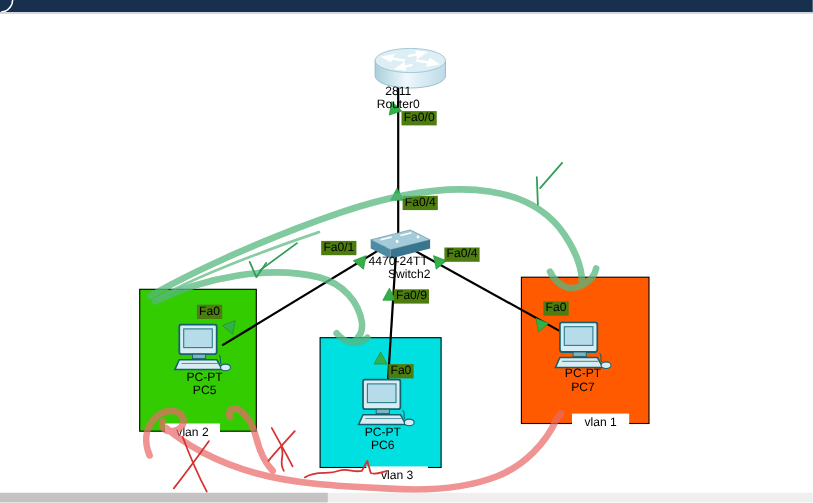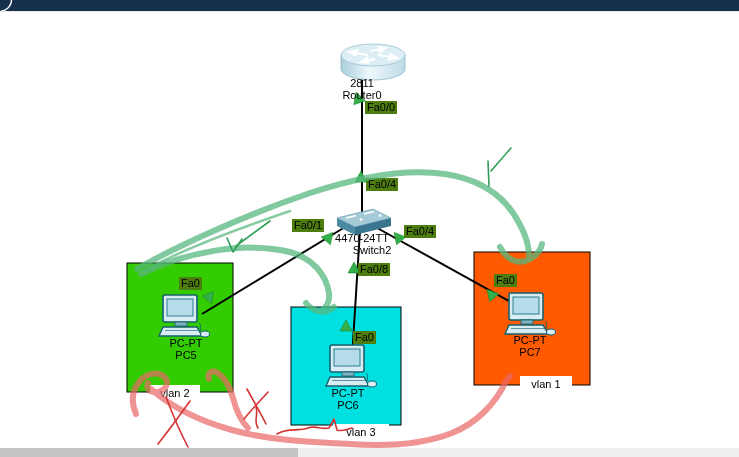--- a/index.html
+++ b/index.html
@@ -133,21 +133,21 @@
     <polygon points="6,33 40,33 45,42 2,42" fill="#d8ecf3" stroke="#16606e" stroke-width="1.4"></polygon>
     <line x1="8" y1="36.5" x2="41" y2="36.5" stroke="#5c96a6" stroke-width="1"></line>
     <path d="M44 37 C 42 33, 45 31, 42 29" fill="none" stroke="#16606e" stroke-width="1"></path>
     <ellipse cx="48" cy="40" rx="4.5" ry="3" fill="#d8ecf3" stroke="#16606e" stroke-width="1"></ellipse>
   </svg>
 
   <div class="lbl portlbl" style="left:365px;top:101px">Fa0/0</div>
   <div class="lbl portlbl" style="left:366px;top:178px">Fa0/4</div>
   <div class="lbl portlbl" style="left:292px;top:219px">Fa0/1</div>
   <div class="lbl portlbl" style="left:404px;top:225px">Fa0/4</div>
-  <div class="lbl portlbl" style="left:358px;top:263px">Fa0/8</div>
+  <div class="lbl portlbl" style="left:358px;top:263px">Fa0/9</div>
   <div class="lbl portlbl" style="left:179px;top:277px">Fa0</div>
   <div class="lbl portlbl" style="left:353px;top:331px">Fa0</div>
   <div class="lbl portlbl" style="left:494px;top:274px">Fa0</div>
 
   <div class="lbl namelbl" style="left:332px;top:77px">2811</div>
   <div class="lbl namelbl" style="left:332px;top:89px">Router0</div>
   <div class="lbl namelbl" style="left:332px;top:232px">4470-24TT</div>
   <div class="lbl namelbl" style="left:342px;top:244px">Switch2</div>
   <div class="lbl namelbl" style="left:156px;top:337px">PC-PT</div>
   <div class="lbl namelbl" style="left:156px;top:349px">PC5</div>

